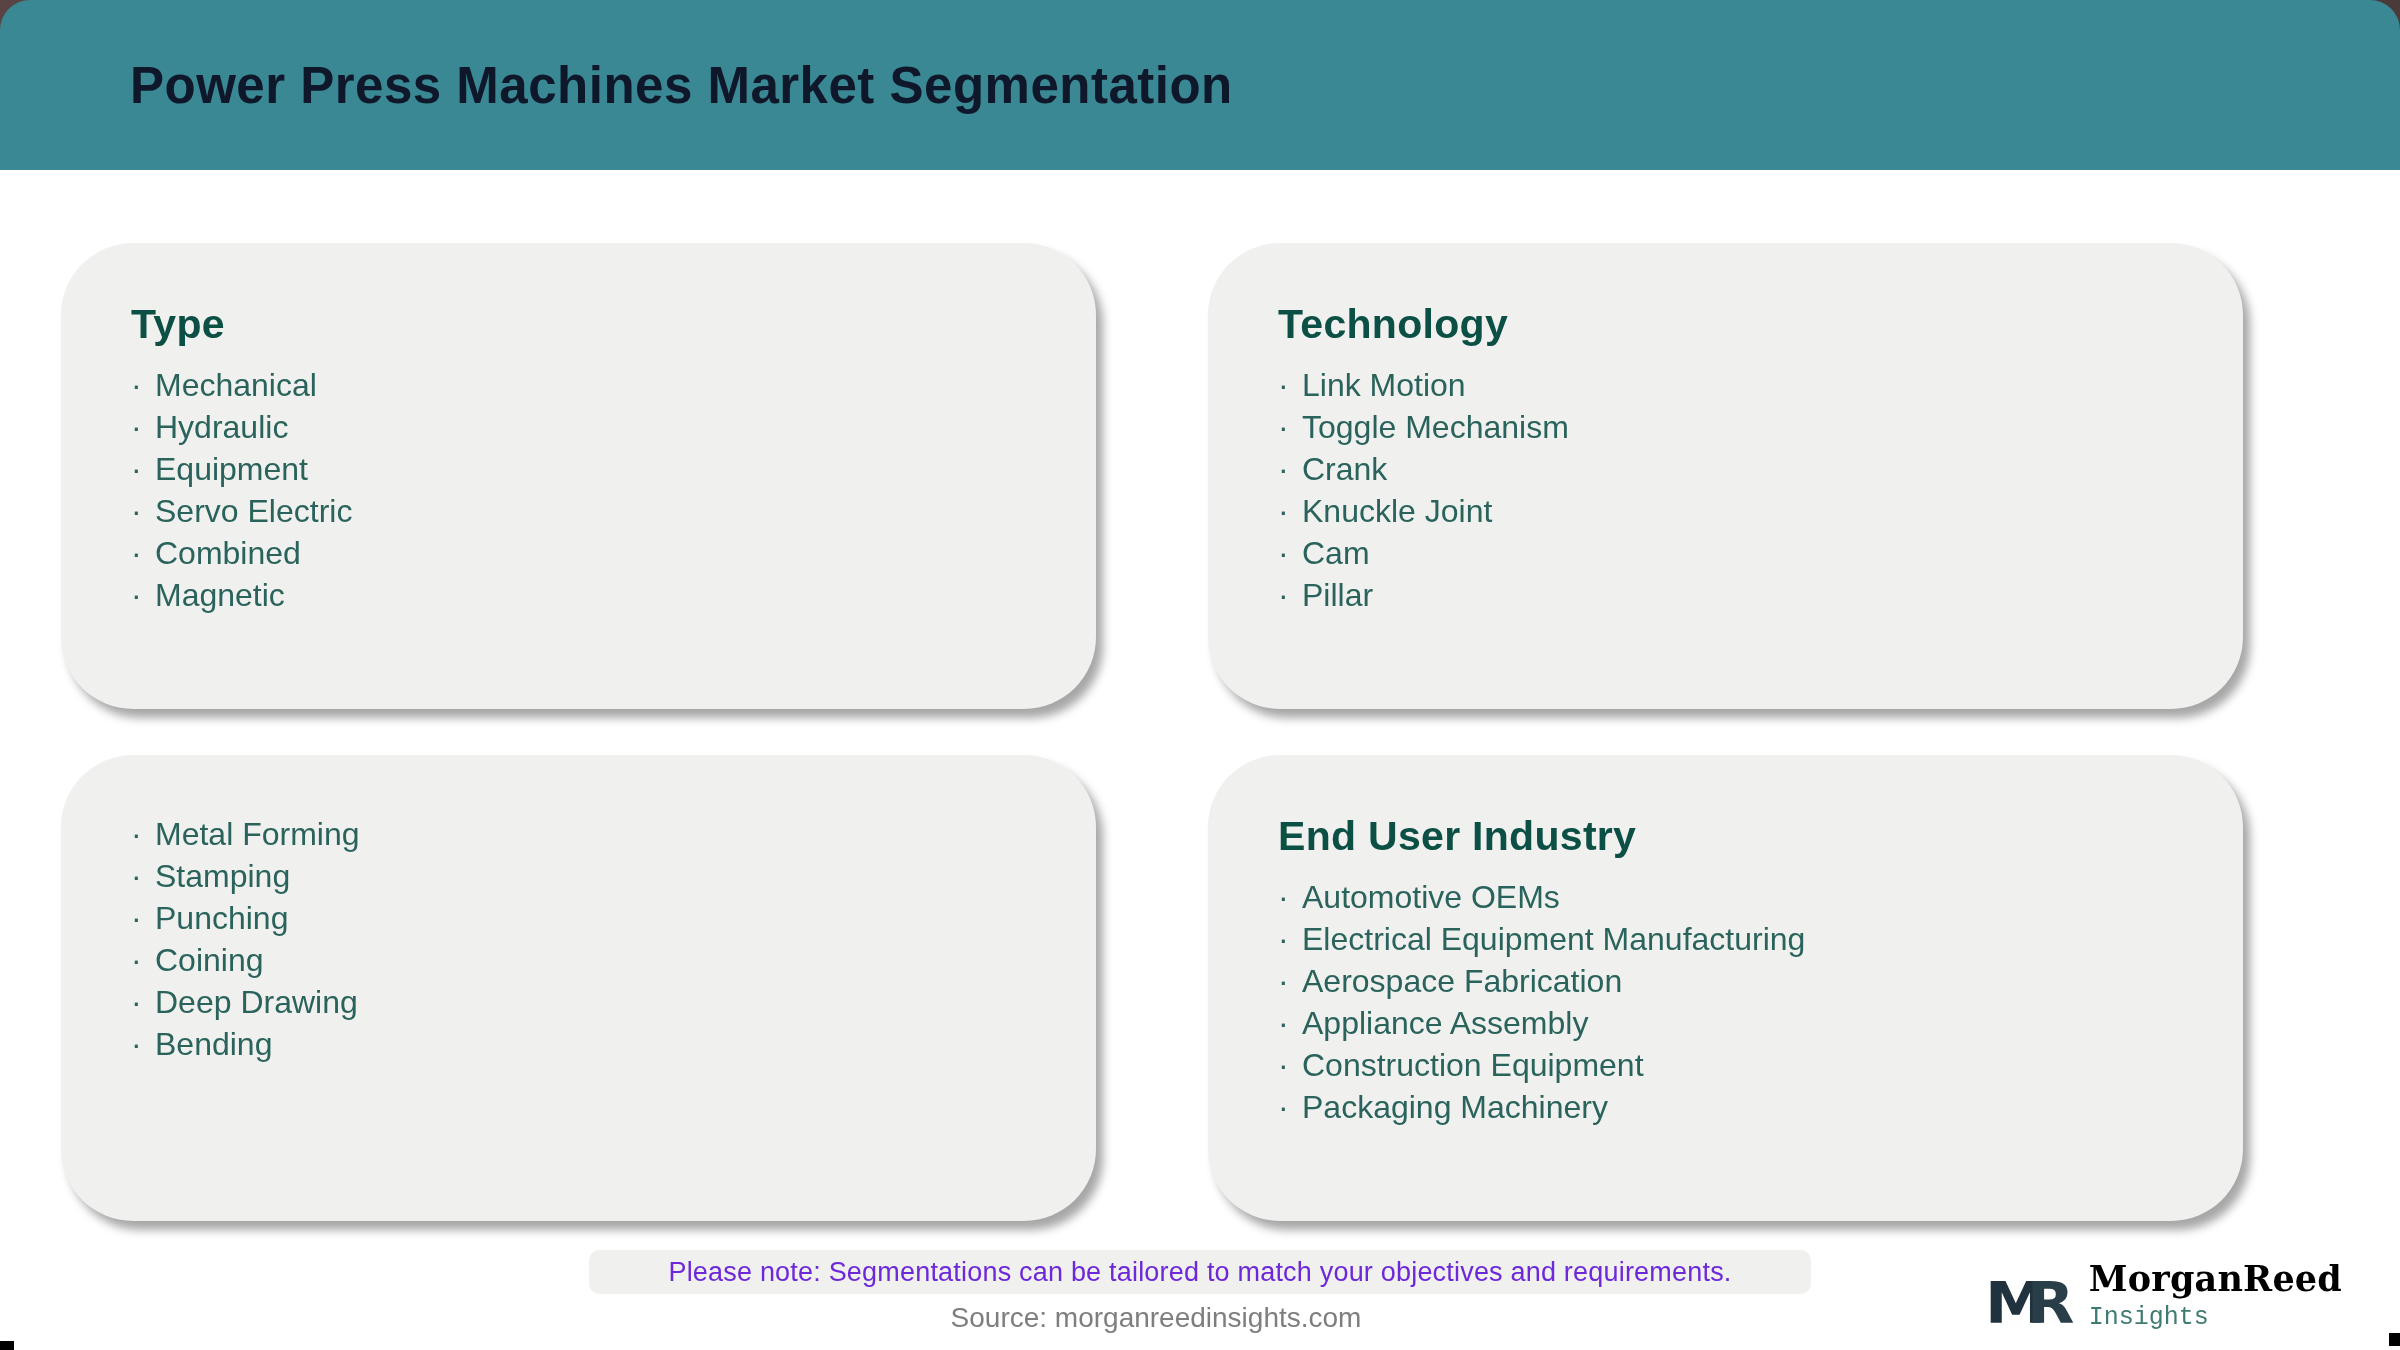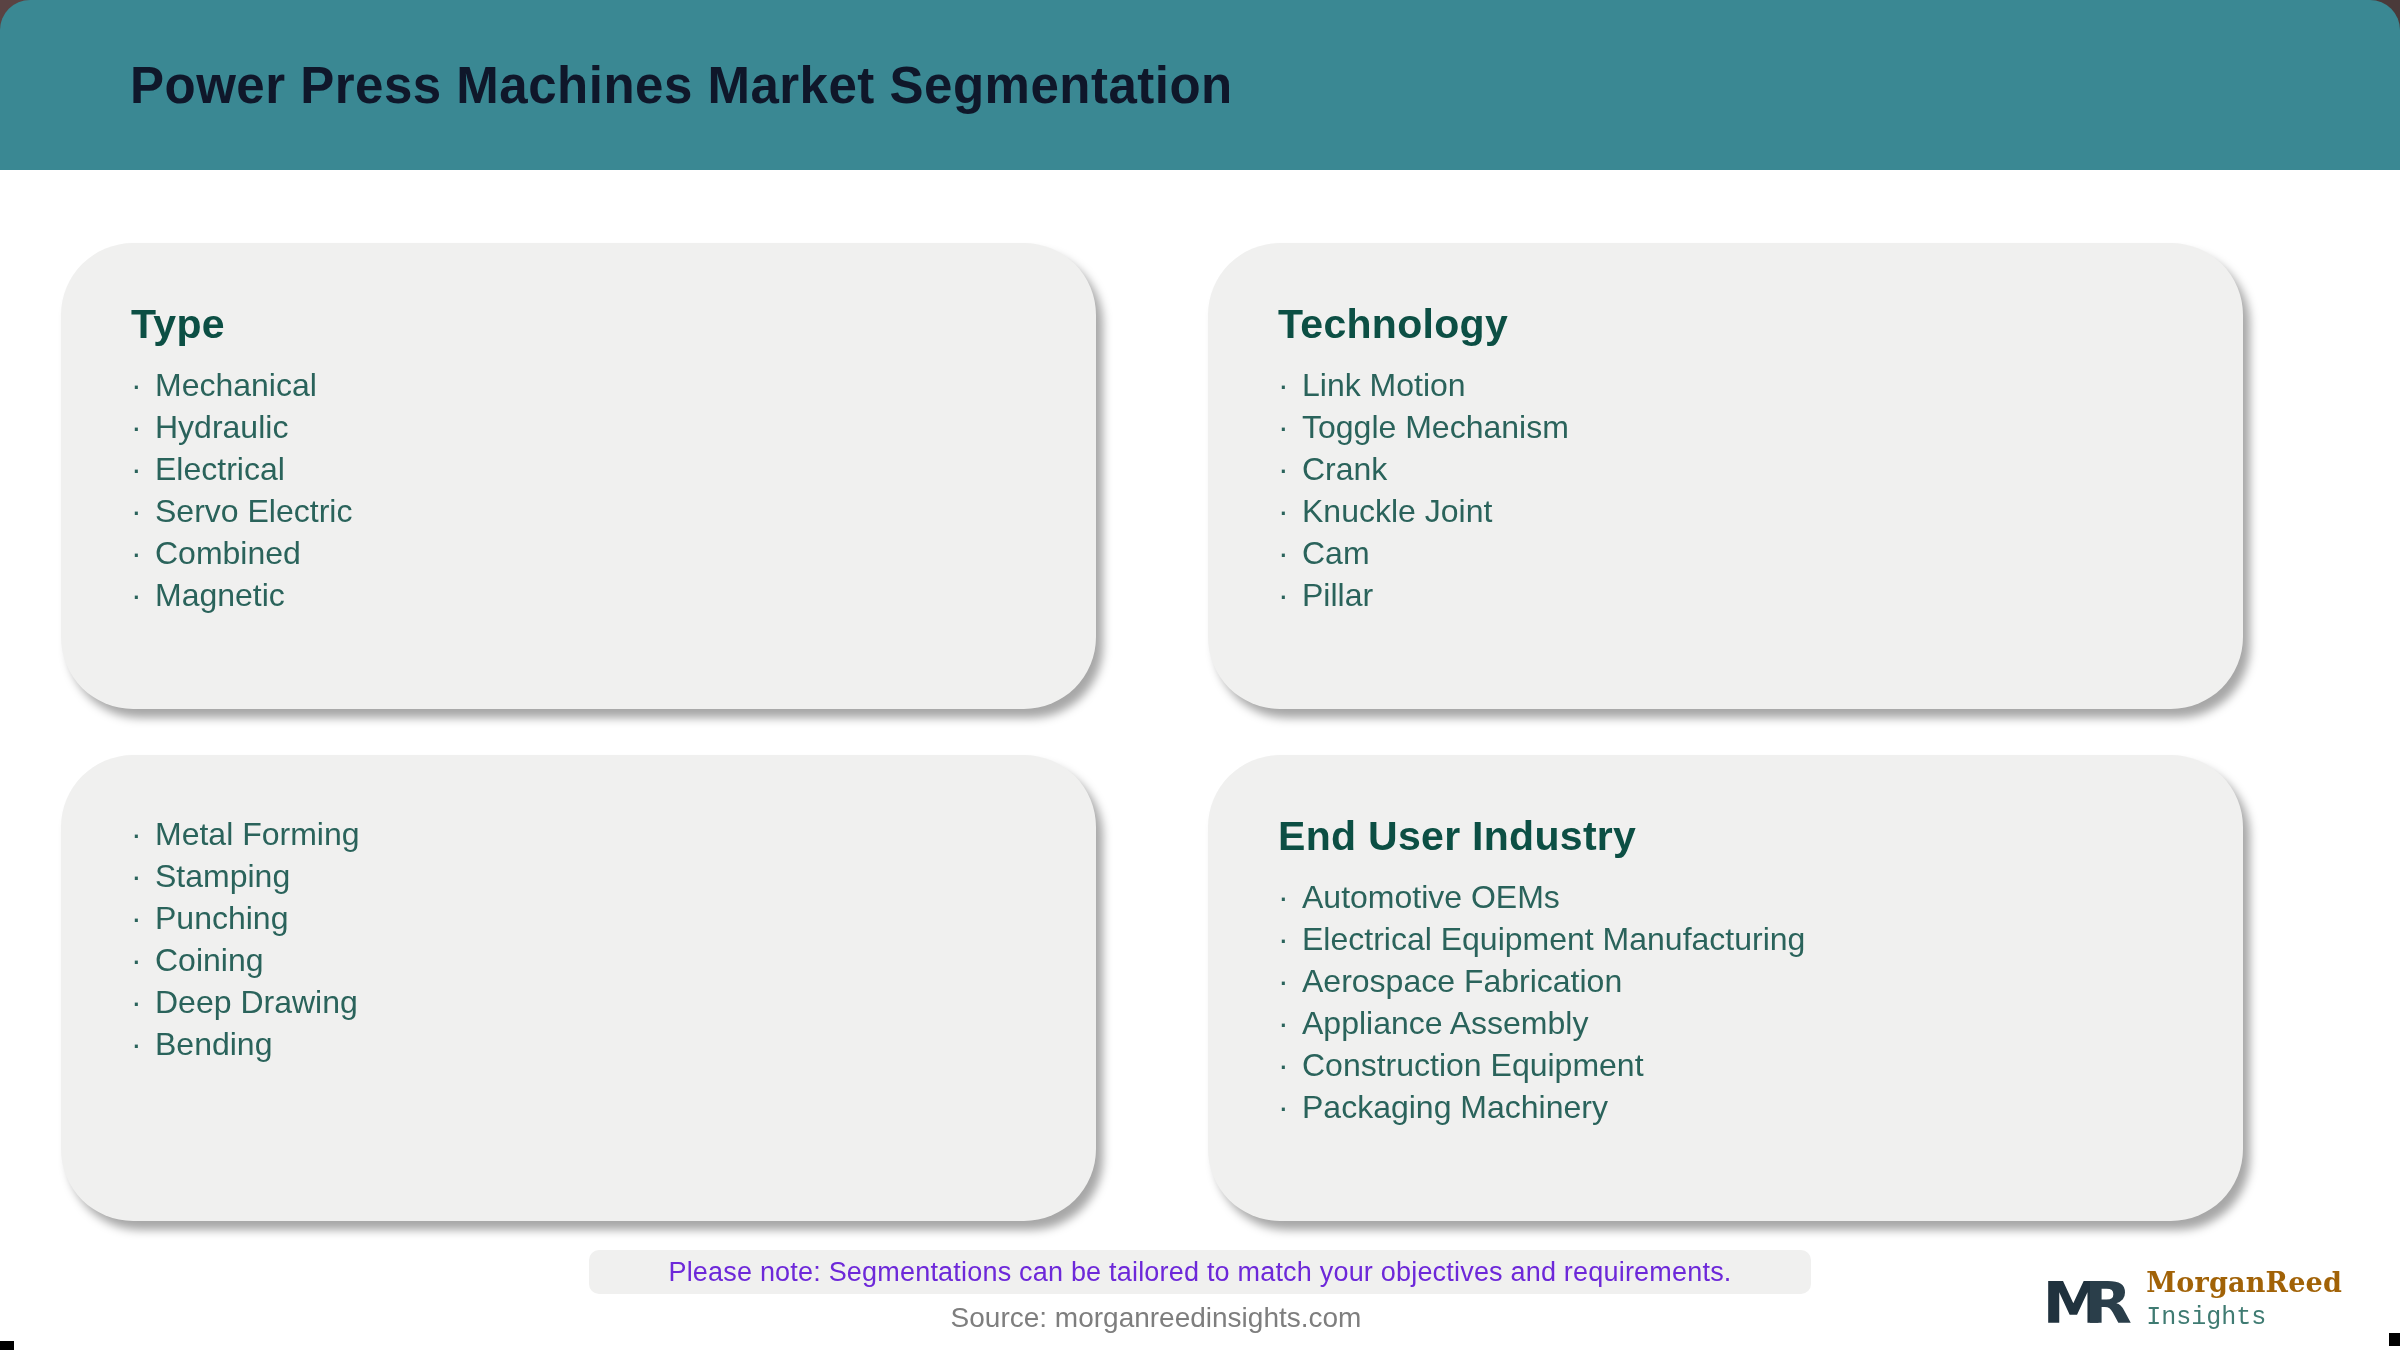--- a/index.html
+++ b/index.html
@@ -106,22 +106,22 @@
     letter-spacing:-0.32em;
     margin-right:34px;
     transform:scaleY(0.92);
   }
   .monogram .r{color:#2A3E4A;}
   .logo-text{
     font-family:"DejaVu Serif", serif;
     line-height:1.0;
   }
   .logo-line1{
-    color:#a16207;
-    font-size:27px;
+    color:#000000;
+    font-size:35px;
     font-weight:700;
     letter-spacing:0.2px;
   }
   .logo-line1 .reed{font-weight:600;}
   .logo-line2{
     color:#3F7B72;
     font-size:25px;
     font-weight:400;
     margin-top:9px;
     font-family:Liberation Mono, monospace;
@@ -150,21 +150,21 @@
           <li>
             <span class="bullet">·</span>
             <span>Mechanical</span>
           </li>
           <li>
             <span class="bullet">·</span>
             <span>Hydraulic</span>
           </li>
           <li>
             <span class="bullet">·</span>
-            <span>Electrical</span>
+            <span>Equipment</span>
           </li>
           <li>
             <span class="bullet">·</span>
             <span>Servo Electric</span>
           </li>
           <li>
             <span class="bullet">·</span>
             <span>Combined</span>
           </li>
           <li>

